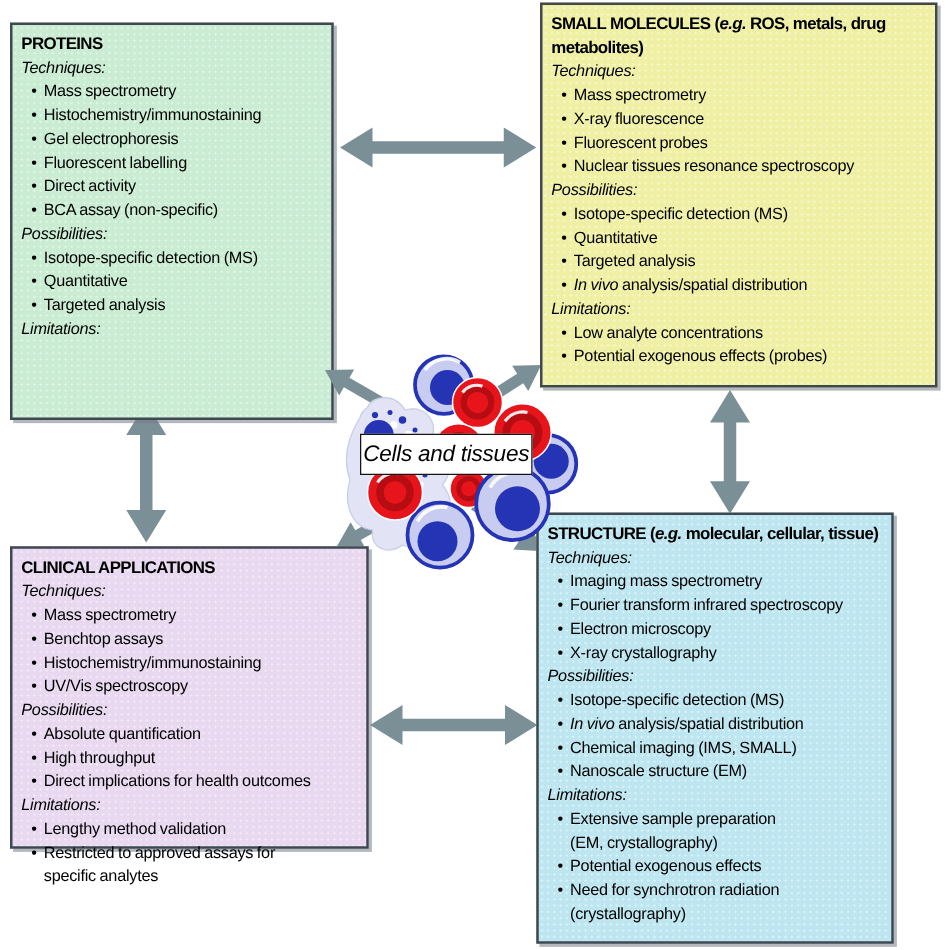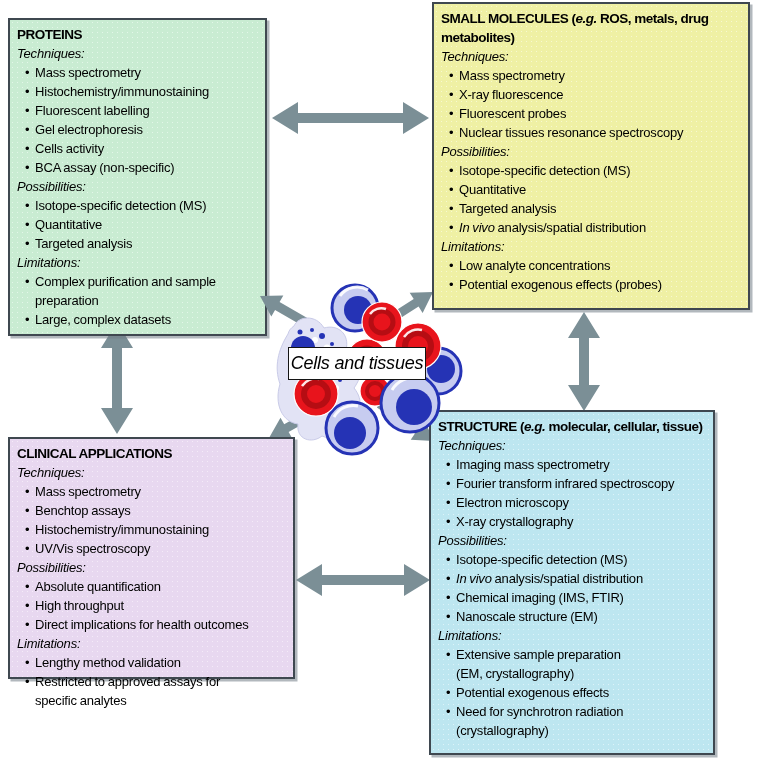--- a/index.html
+++ b/index.html
@@ -68,36 +68,32 @@
   </g>
 </svg>
 
 <div class="panel panel-proteins">
   <div class="box-title"><span class="bd">PROTEINS</span></div>
   <div class="box-body">
       <div class="sec-label">Techniques:</div>
       <ul class="items">
         <li>Mass spectrometry</li>
         <li>Histochemistry/immunostaining</li>
+        <li>Gel electrophoresis</li>
         <li>Fluorescent labelling</li>
-        <li>Gel electrophoresis</li>
-        <li>Cells activity</li>
+        <li>Direct activity</li>
         <li>BCA assay (non-specific)</li>
       </ul>
       <div class="sec-label">Possibilities:</div>
       <ul class="items">
         <li>Isotope-specific detection (MS)</li>
         <li>Quantitative</li>
         <li>Targeted analysis</li>
       </ul>
       <div class="sec-label">Limitations:</div>
-      <ul class="items">
-        <li>Complex purification and sample<br>preparation</li>
-        <li>Large, complex datasets</li>
-      </ul>
     </div>
 </div>
 <div class="panel panel-small-molecules">
   <div class="box-title"><span class="bd">SMALL MOLECULES (</span><span class="bd it">e.g.</span><span class="bd"> ROS, metals, drug</span><br><span class="bd">metabolites)</span></div>
   <div class="box-body">
       <div class="sec-label">Techniques:</div>
       <ul class="items">
         <li>Mass spectrometry</li>
         <li>X-ray fluorescence</li>
         <li>Fluorescent probes</li>
@@ -147,21 +143,21 @@
       <ul class="items">
         <li>Imaging mass spectrometry</li>
         <li>Fourier transform infrared spectroscopy</li>
         <li>Electron microscopy</li>
         <li>X-ray crystallography</li>
       </ul>
       <div class="sec-label">Possibilities:</div>
       <ul class="items">
         <li>Isotope-specific detection (MS)</li>
         <li><span class="it">In vivo</span><span> analysis/spatial distribution</span></li>
-        <li>Chemical imaging (IMS, FTIR)</li>
+        <li>Chemical imaging (IMS, SMALL)</li>
         <li>Nanoscale structure (EM)</li>
       </ul>
       <div class="sec-label">Limitations:</div>
       <ul class="items">
         <li>Extensive sample preparation<br>(EM, crystallography)</li>
         <li>Potential exogenous effects</li>
         <li>Need for synchrotron radiation<br>(crystallography)</li>
       </ul>
     </div>
 </div>

